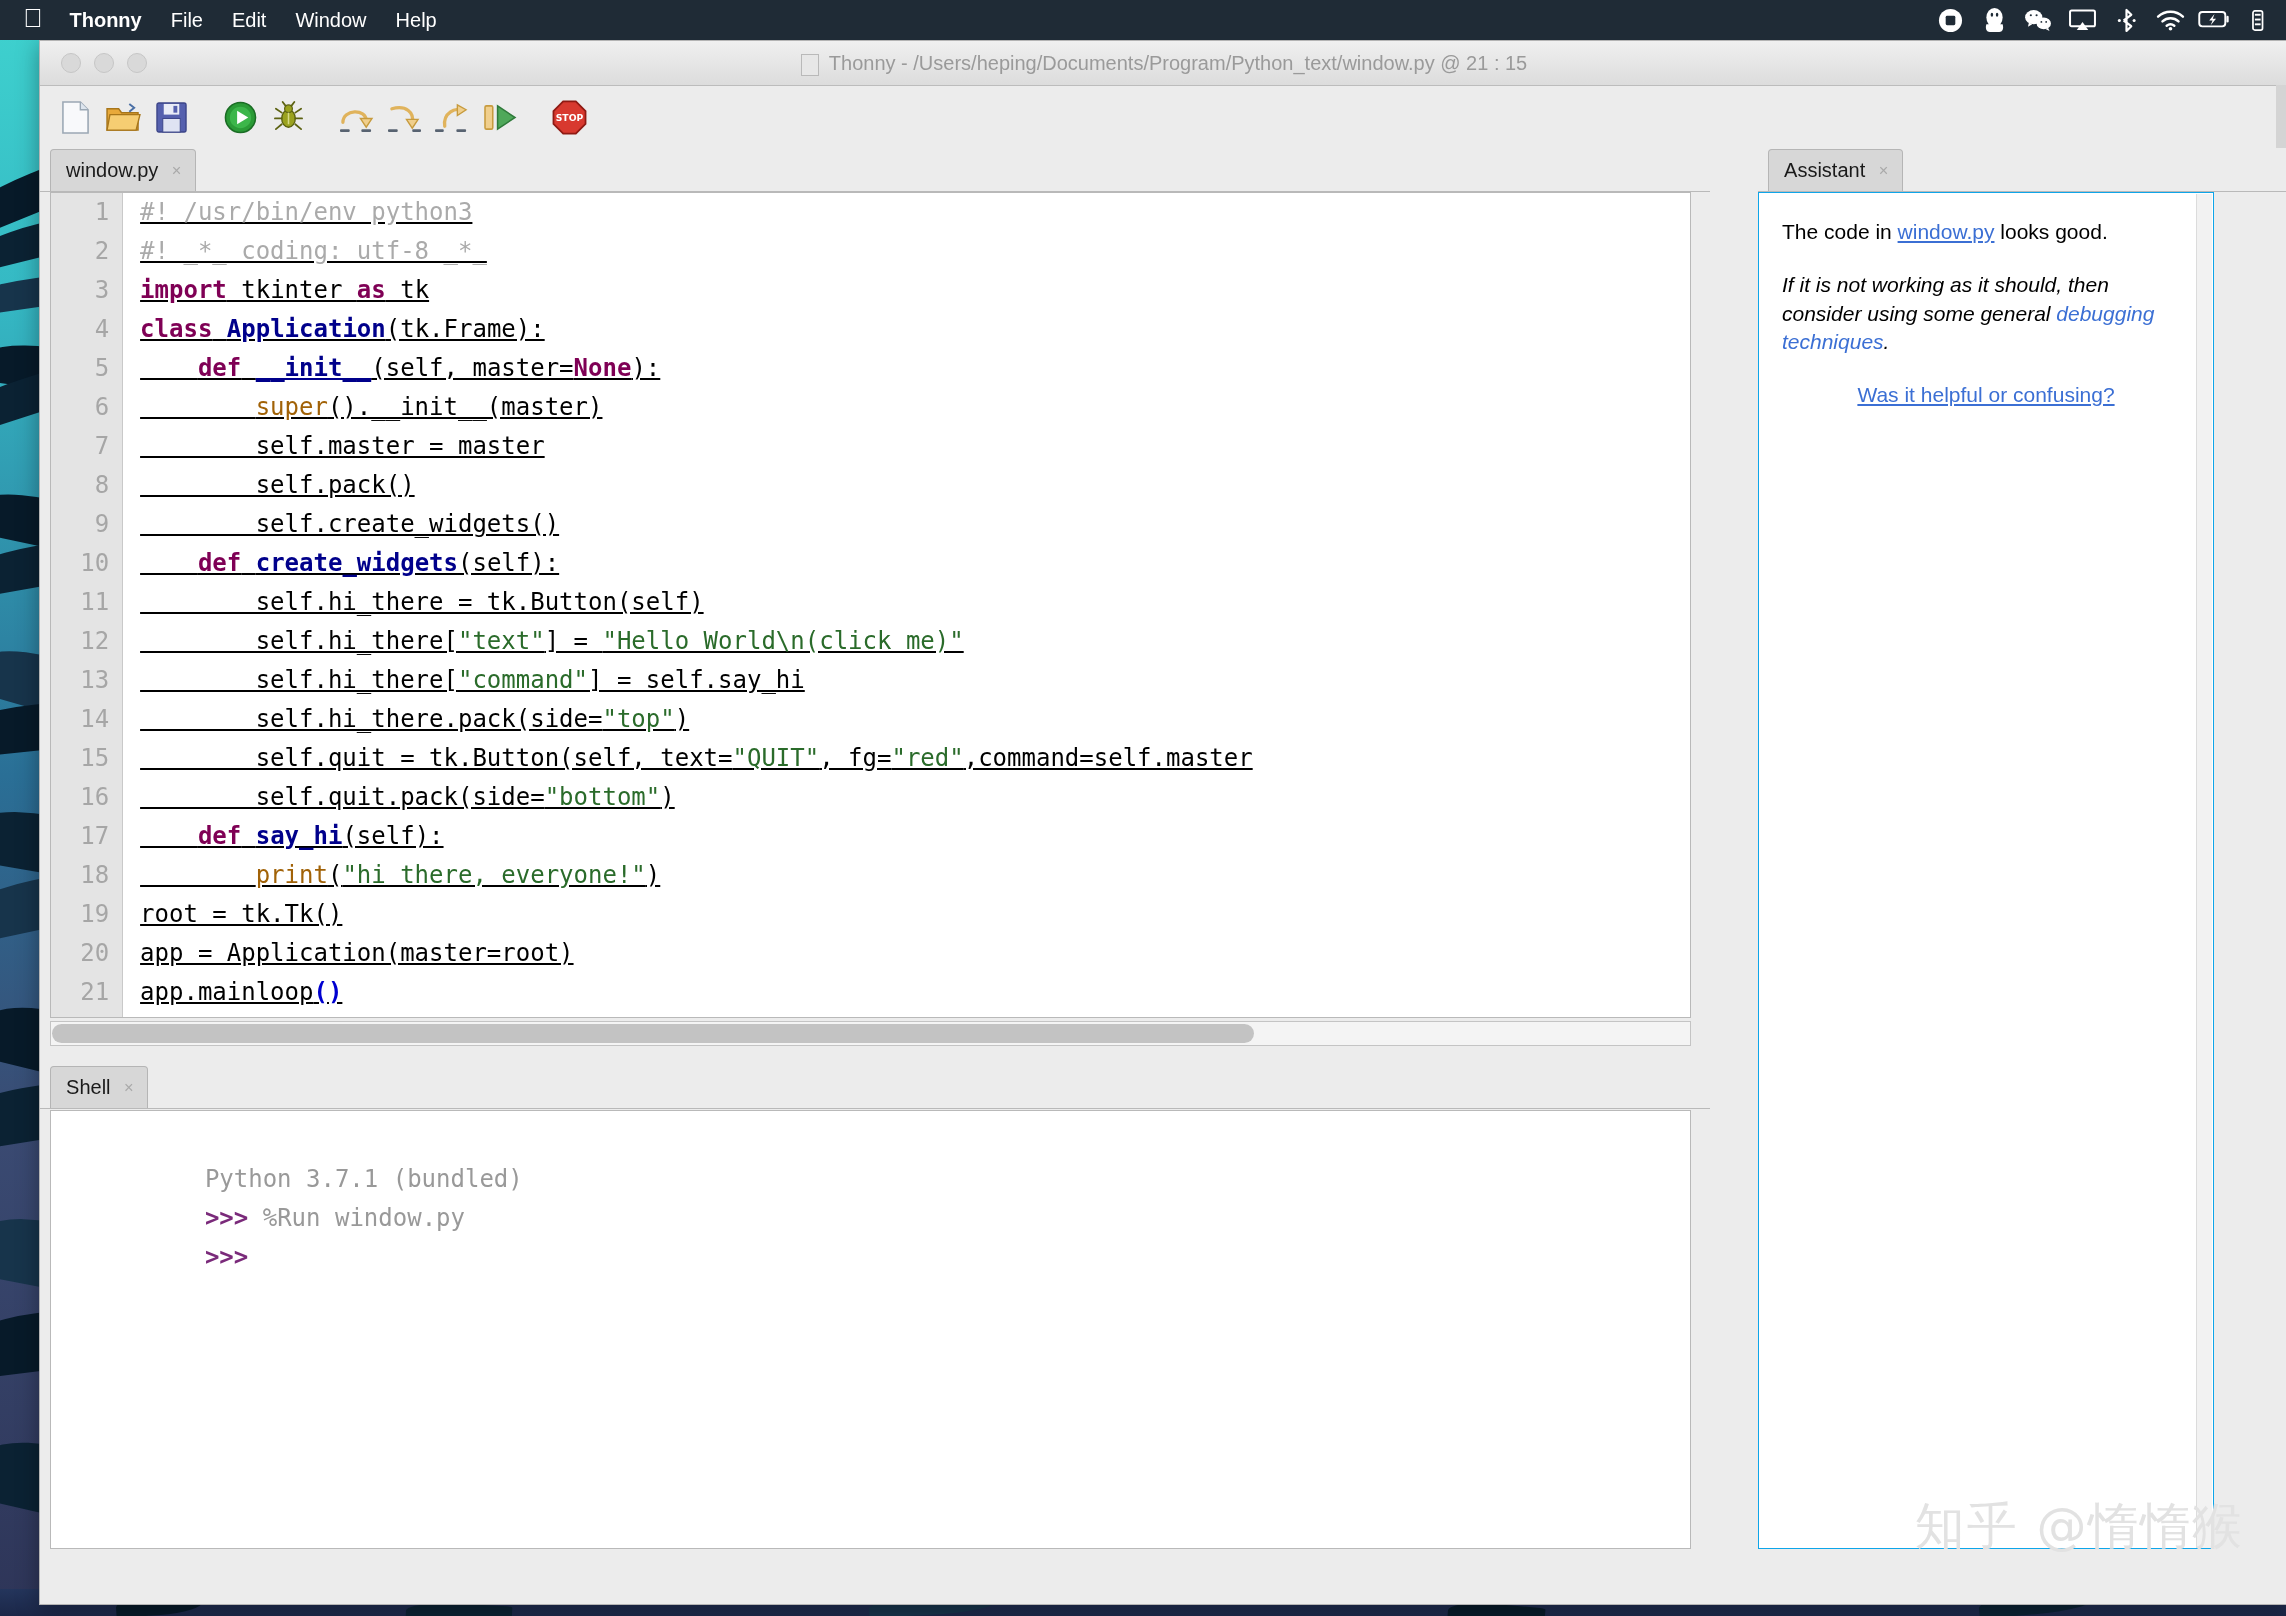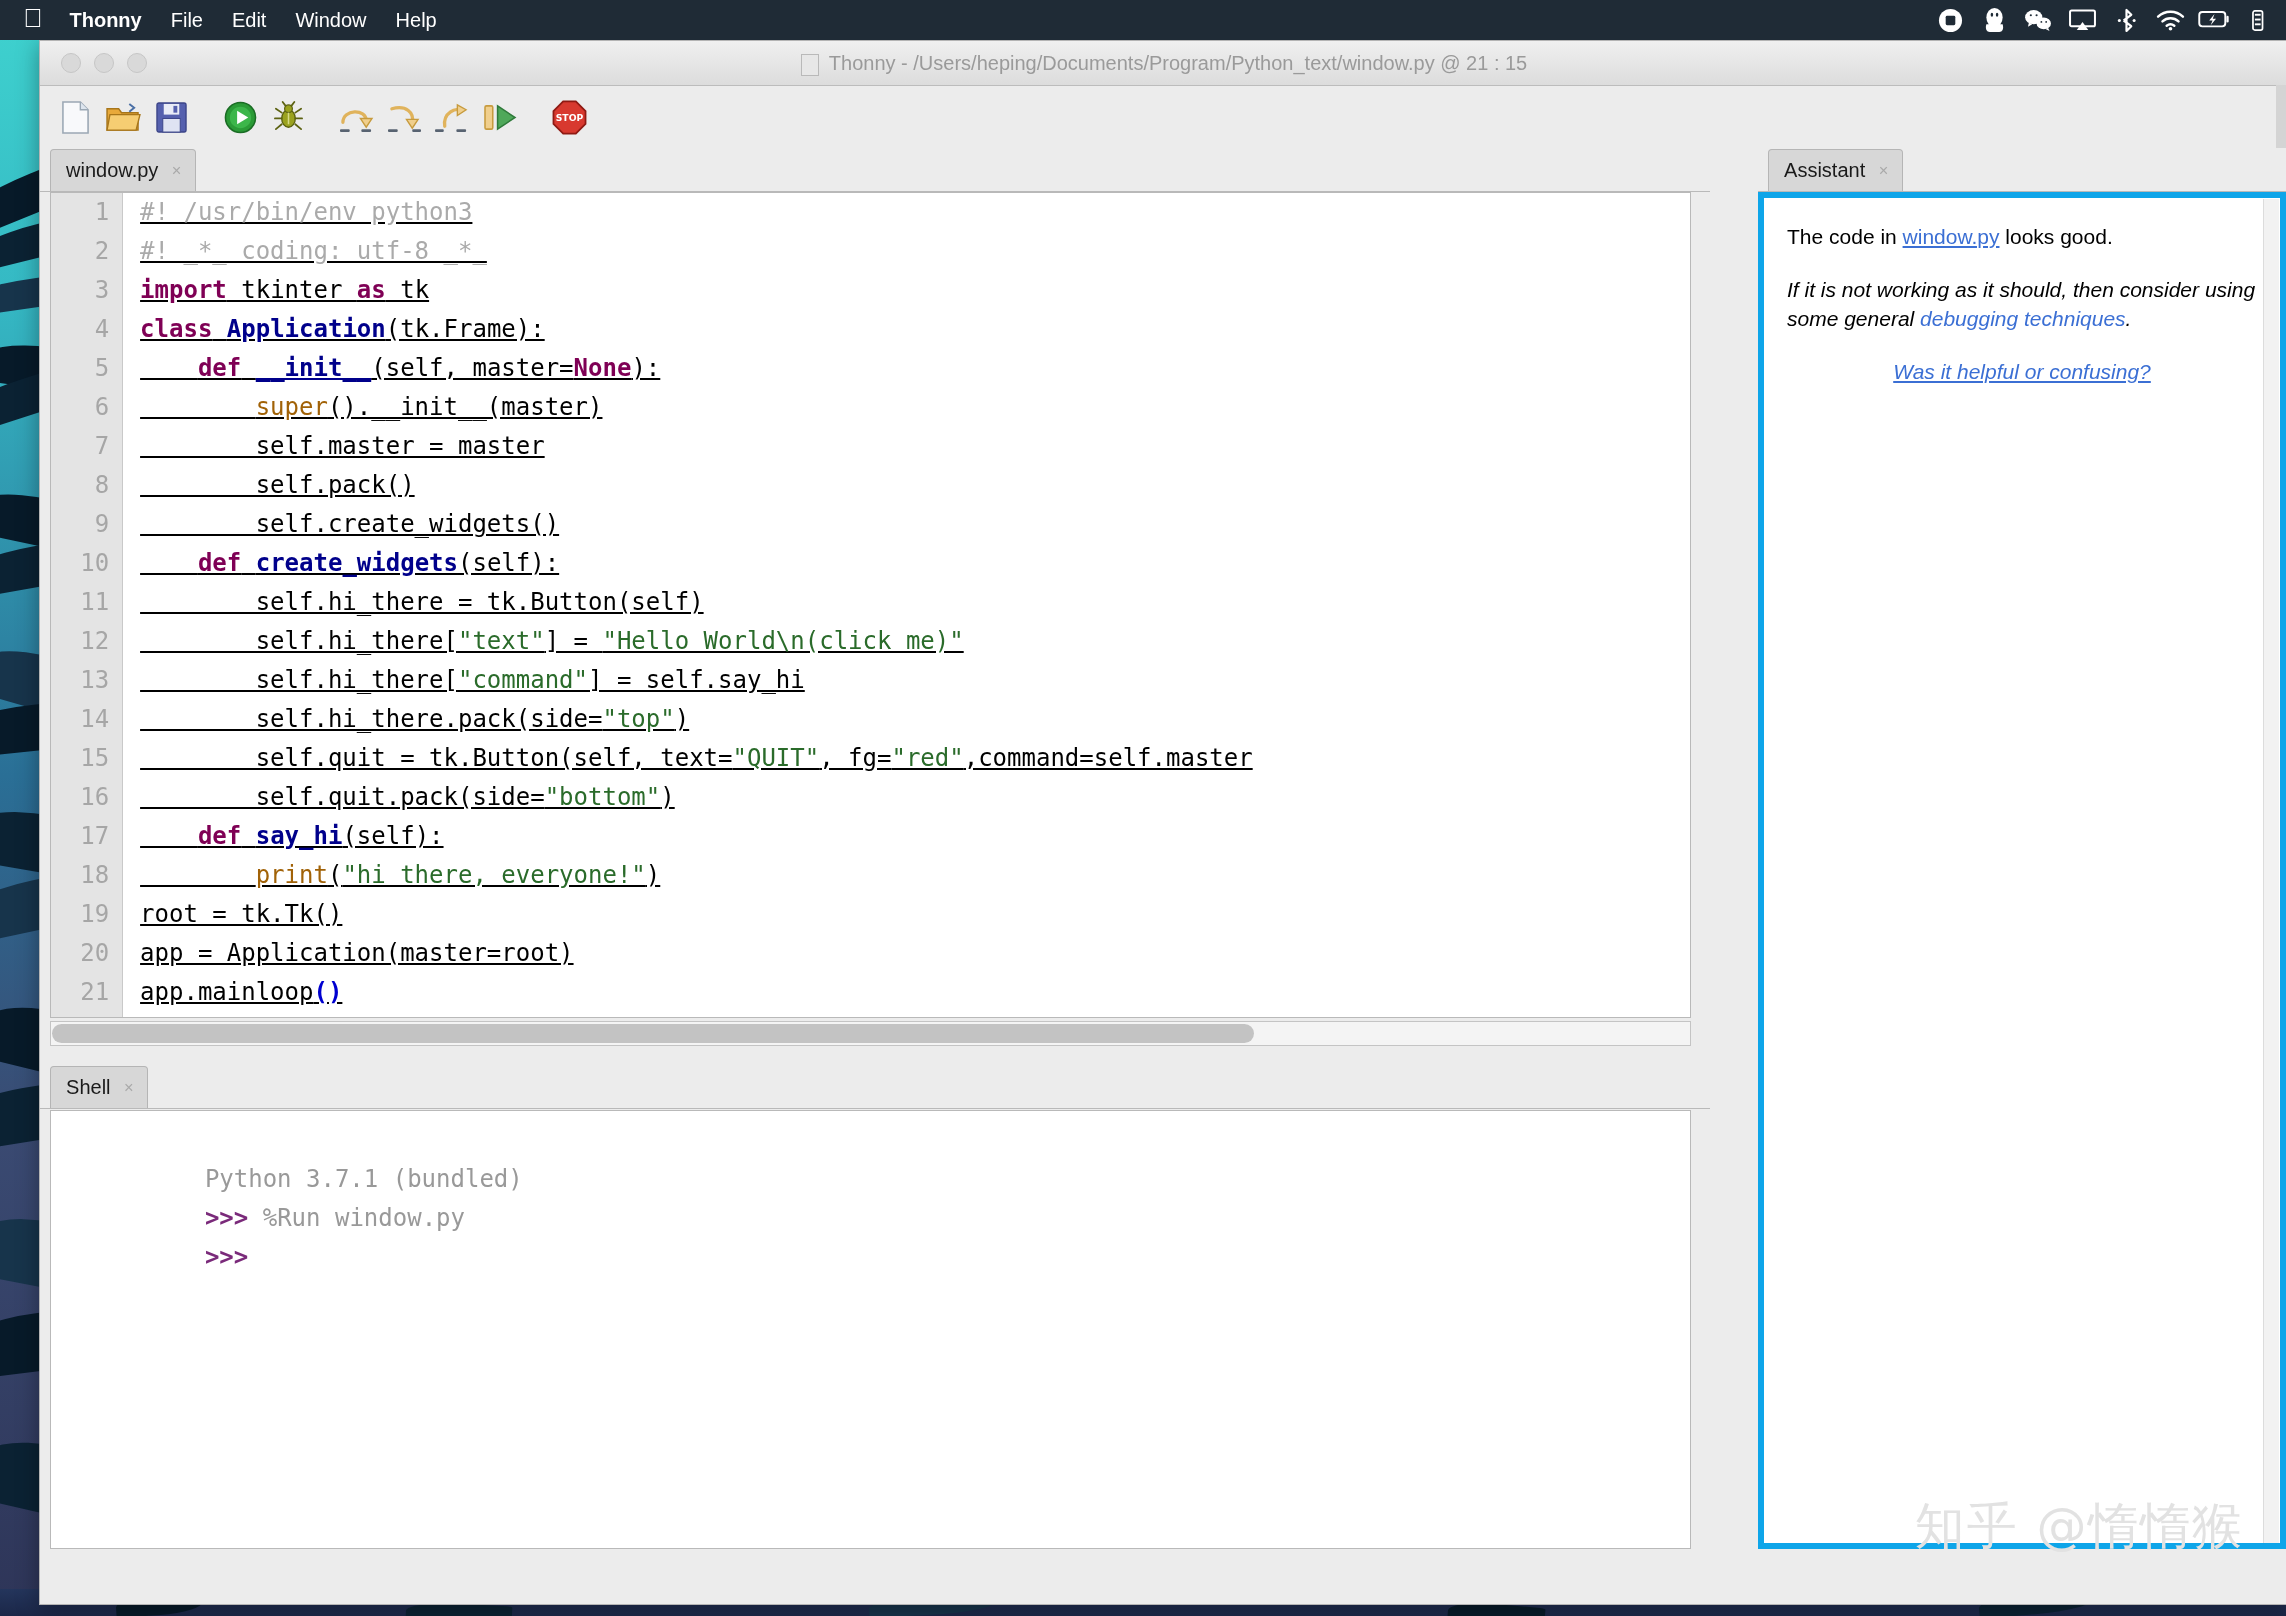--- a/index.html
+++ b/index.html
@@ -225,23 +225,23 @@
     font-family: "DejaVu Sans Mono", monospace;
     font-size: 24px;
     white-space: pre;
   }
   .sgray { color: #999999; }
   .sprompt { color: #7a2a7a; font-weight: bold; }
 
   
   #assist-wrap {
     position: absolute; left: 0; top: 44px;
-    width: 528px; height: 1357px;
+    width: 456px; height: 1357px;
     background: #ffffff;
-    border: 6px solid #0ea5e9;
+    border: 1px solid #0ea5e9;
     box-sizing: border-box;
     padding: 25px 23px 0 23px;
     overflow: hidden;
   }
   #assist-wrap p {
     margin: 0 0 25px 0;
     font-size: 21px; line-height: 1.35; color: #000;
   }
   #assist-wrap p.ital { font-style: italic; }
   #assist-wrap p.center-link { text-align: center; margin-top: 3.9px;}
@@ -574,21 +574,21 @@
           <span>Assistant</span>
           <span class="tabclose">×</span>
         </div>
       </div>
 
       <div id="assist-wrap">
         <p><span>The code in </span><a class="alink" href="#">window.py</a><span> looks good.</span></p>
 
         <p class="ital"><span>If it is not working as it should, then consider using some general </span><a class="alink-plain" href="#">debugging techniques</a><span>.</span></p>
 
-        <p class="center-link"><a class="alink" style="font-style:italic" href="#">Was it helpful or confusing?</a></p>
+        <p class="center-link"><a class="alink" style="" href="#">Was it helpful or confusing?</a></p>
 
         <div id="assist-vscroll"></div>
       </div>
     </div>
   </div>
 
   <div id="watermark">知乎 @惰惰猴</div>
 </div>
 
 

